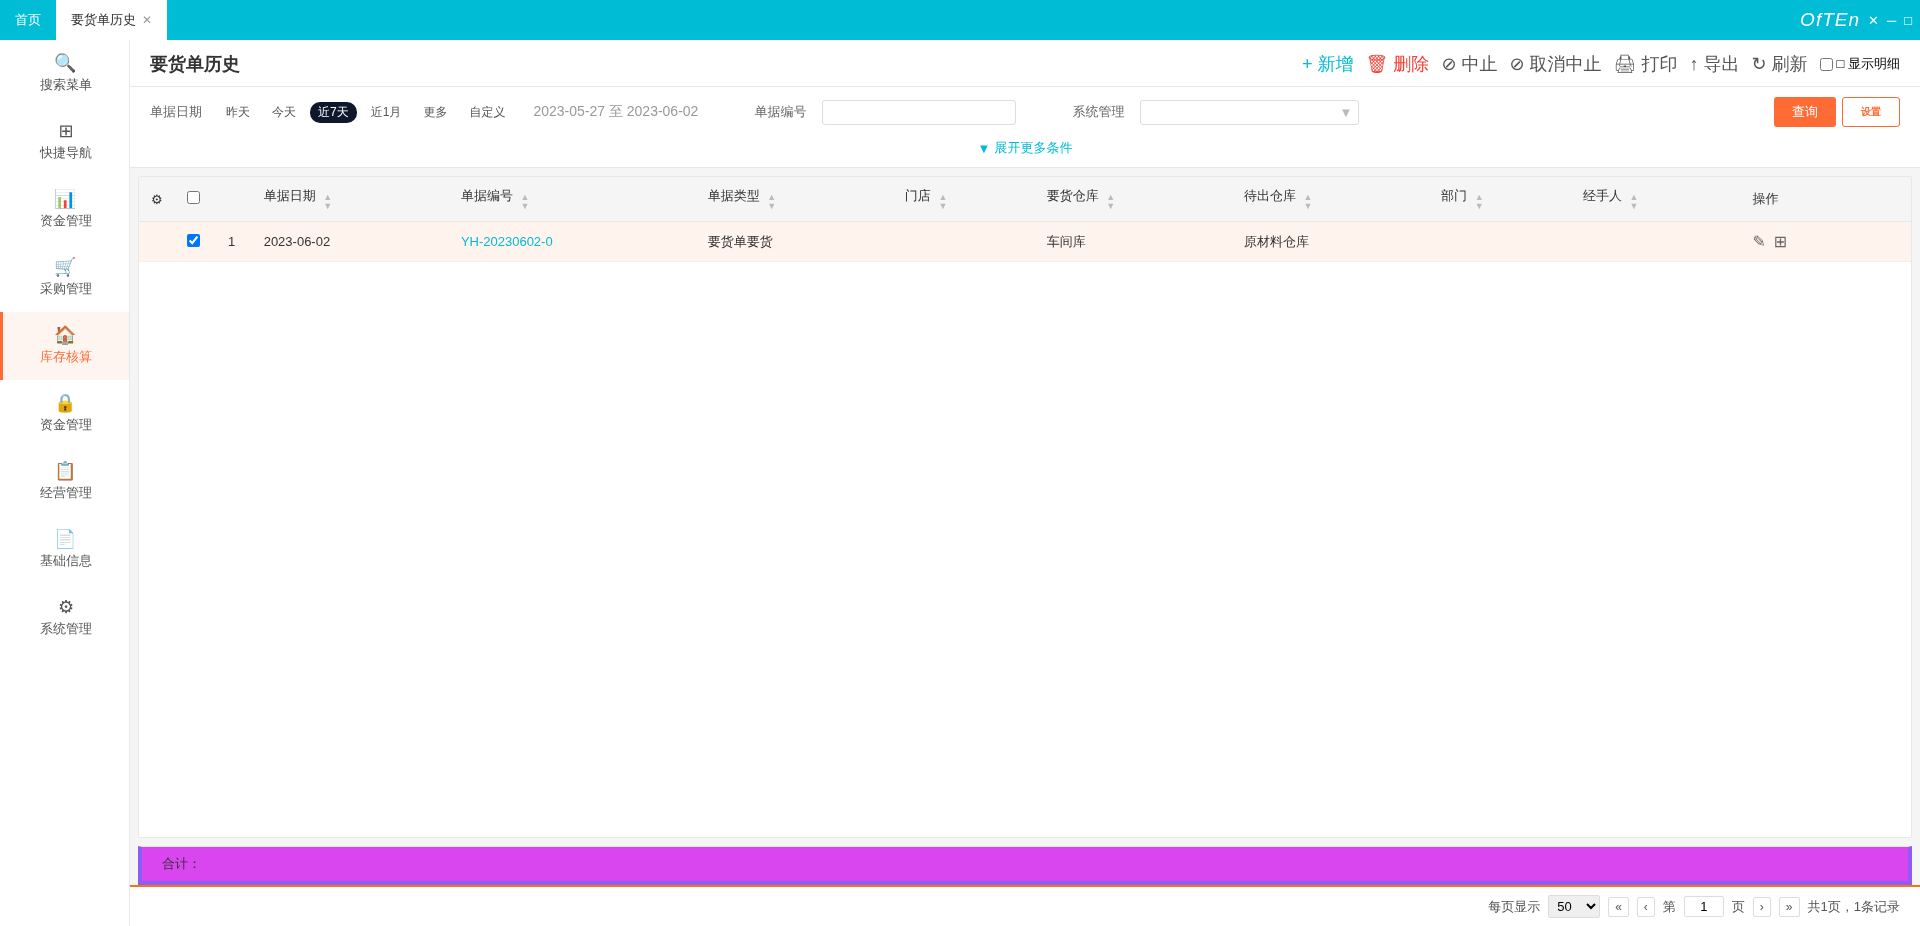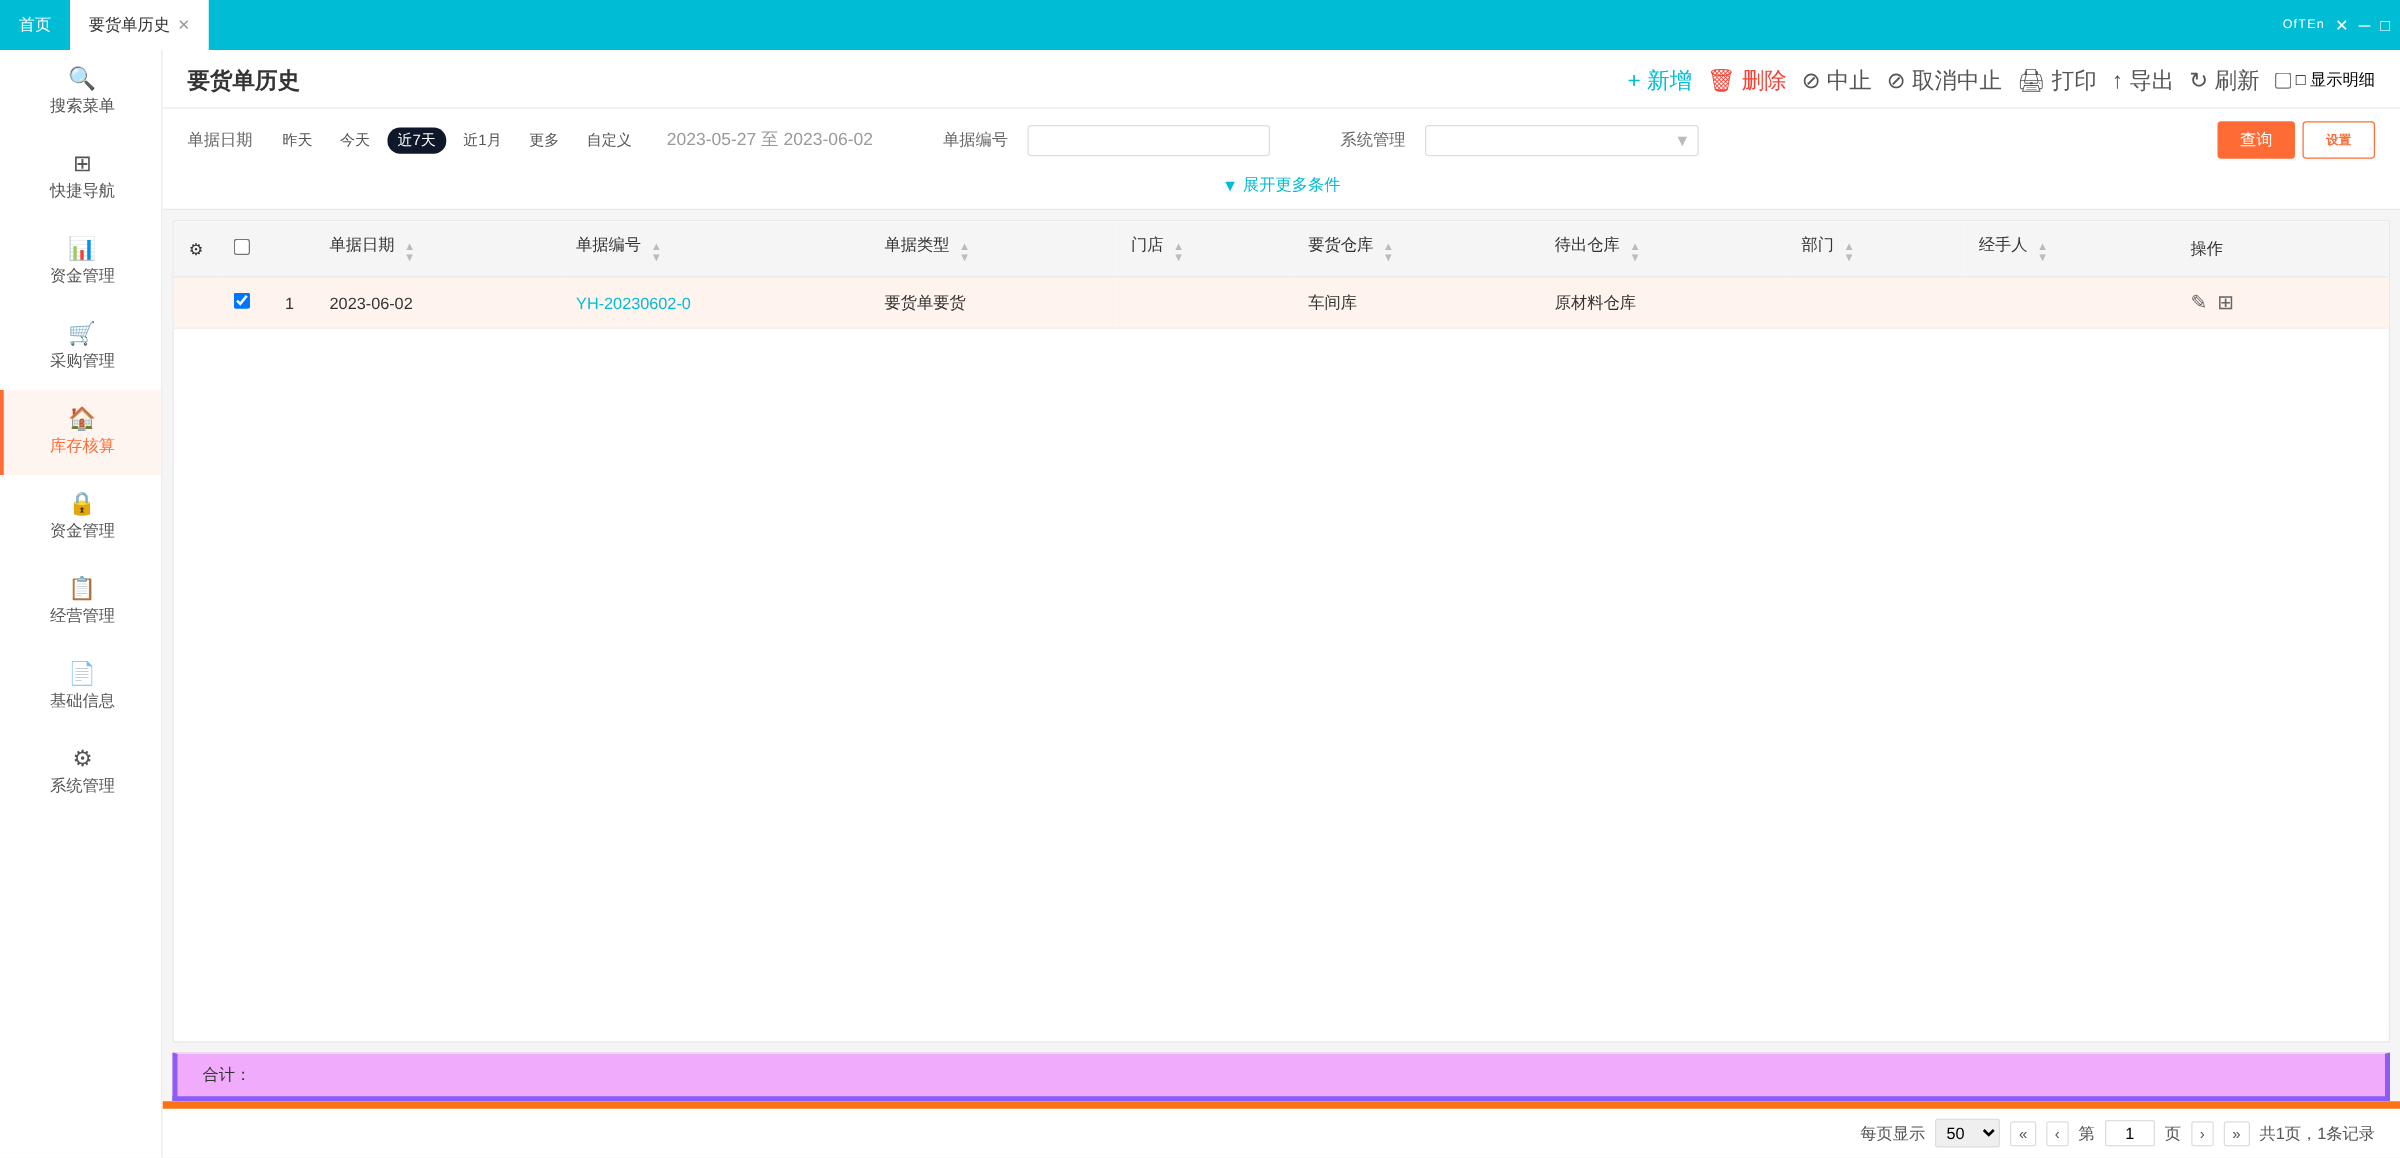--- a/index.html
+++ b/index.html
@@ -296,40 +296,40 @@
       text-align: center;
     }
     .th-num, .td-num {
       width: 40px;
       text-align: center;
     }
     .th-gear { width: 32px; }
 
     
     .summary-row {
-      background: #f0abfc;
+      background: #d946ef;
       padding: 8px 20px;
       border-top: 1px solid #e8e8e8;
       font-size: 13px;
       color: #333;
       flex-shrink: 0;
       margin: 0 8px;
       border: 4px solid #8b5cf6;
       border-top: 1px solid #e8e8e8;
     }
 
     
     .pagination-bar {
       background: #fff;
       padding: 8px 20px;
       display: flex;
       align-items: center;
       justify-content: flex-end;
       gap: 8px;
-      border-top: 6px solid #f97316;
+      border-top: 2px solid #f97316;
       flex-shrink: 0;
       font-size: 13px;
       color: #555;
     }
     .pagination-bar select {
       border: 1px solid #ddd;
       padding: 2px 4px;
       border-radius: 2px;
       font-size: 13px;
     }
@@ -360,21 +360,21 @@
   <div class="top-bar-tabs">
     <div class="top-tab">
       <span>首页</span>
     </div>
     <div class="top-tab active">
       <span>要货单历史</span>
       <span class="close-btn">✕</span>
     </div>
   </div>
   <div class="top-bar-right">
-    <span style="font-size:10px;letter-spacing:1px;">OfTEn</span>
+    <span style="font-size:19px;letter-spacing:1px;font-style:italic;">OfTEn</span>
     <span>✕</span>
     <span>─</span>
     <span>□</span>
   </div>
 </div>
 
 <div class="main-layout">
 
   <div class="sidebar">
     <div class="sidebar-item">

